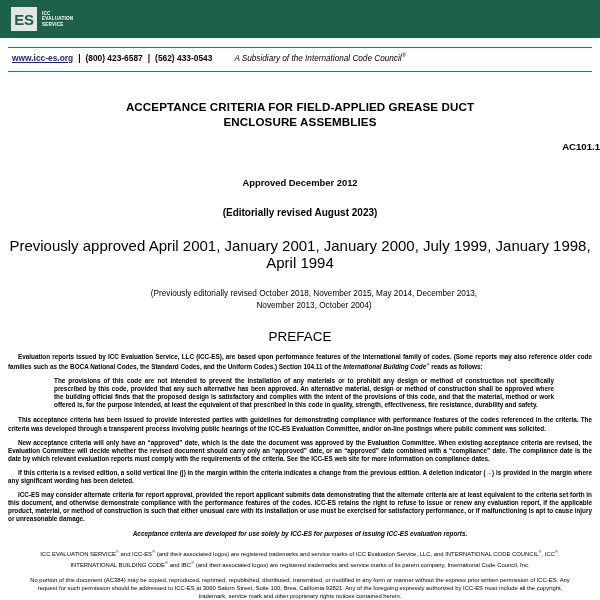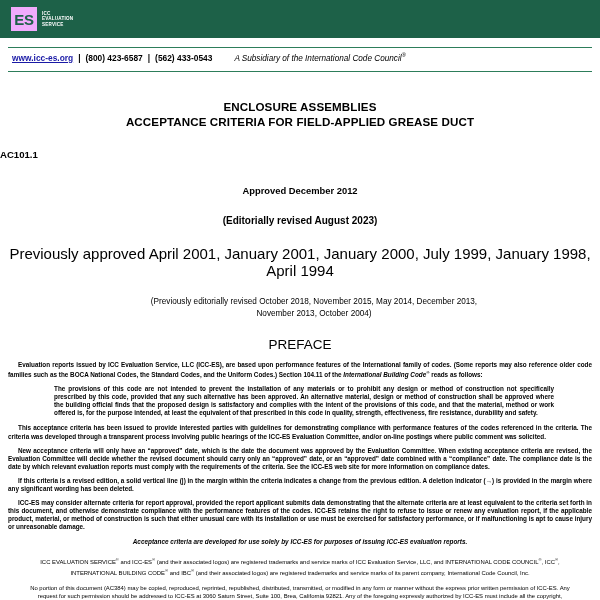--- a/index.html
+++ b/index.html
@@ -17,21 +17,21 @@
   .header-band {
     height: 38px;
     background: #1d6148;
     display: flex;
     align-items: center;
     padding-left: 11px;
   }
   .logo-wrap { display: flex; align-items: center; }
   .logo-es {
     width: 26px; height: 24px;
-    background: #f0abfc;
+    background: #e5e5e5;
     color: #1d6148;
     font-weight: bold;
     font-size: 15px;
     letter-spacing: -0.3px;
     display: flex; align-items: center; justify-content: center;
     font-family: "Liberation Sans", sans-serif;
   }
   .logo-text {
     margin-left: 5px;
     color: #ffffff;
@@ -74,24 +74,24 @@
   
   .doc-title {
     text-align: center;
     font-size: 11.6px;
     font-weight: bold;
     line-height: 15px;
     margin-top: 27px;
     letter-spacing: 0.1px;
   }
   .doc-number {
-    text-align: left;
+    text-align: right;
     font-size: 9.6px;
     font-weight: bold;
-    margin-top: 20px;
+    margin-top: 12px;
   }
   .approved {
     text-align: center;
     font-size: 9.4px;
     font-weight: bold;
     margin-top: 25px;
   }
   .revised {
     text-align: center;
     font-size: 10px;
@@ -190,22 +190,22 @@
     <a href="#">www.icc-es.org</a>
     <span class="sep">|</span>
     <span>(800) 423-6587</span>
     <span class="sep">|</span>
     <span>(562) 433-0543</span>
     <span class="subsidiary"><span>A Subsidiary of the International Code Council</span><sup>®</sup></span>
   </div>
   <div class="rule-bottom"></div>
 
   <div class="doc-title">
+    <div>ACCEPTANCE CRITERIA FOR FIELD-APPLIED GREASE DUCT</div>
     <div>ENCLOSURE ASSEMBLIES</div>
-    <div>ACCEPTANCE CRITERIA FOR FIELD-APPLIED GREASE DUCT</div>
   </div>
 
   <div class="doc-number">AC101.1</div>
   <div class="approved">Approved December 2012</div>
   <div class="revised">(Editorially revised August 2023)</div>
   <div class="prev-approved">Previously approved April 2001, January 2001, January 2000, July 1999, January 1998, April 1994</div>
   <div class="prev-editorial">
     <div>(Previously editorially revised October 2018, November 2015, May 2014, December 2013,</div>
     <div>November 2013, October 2004)</div>
   </div>

